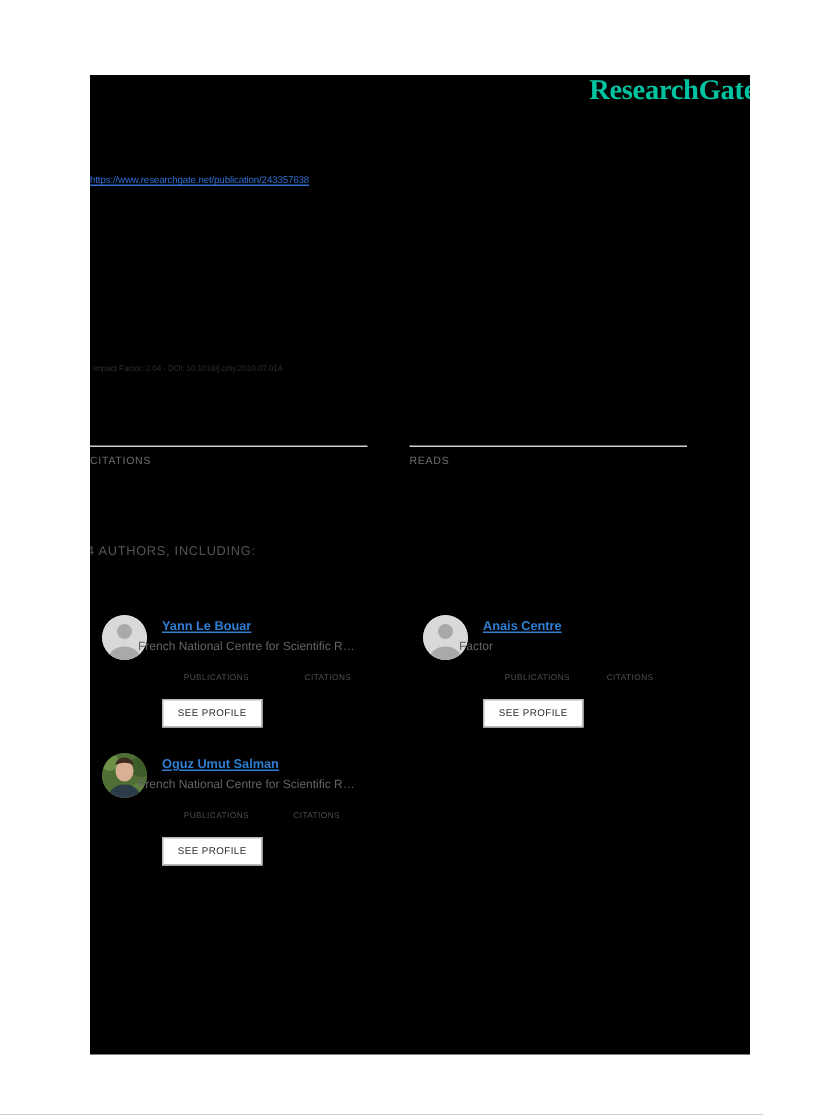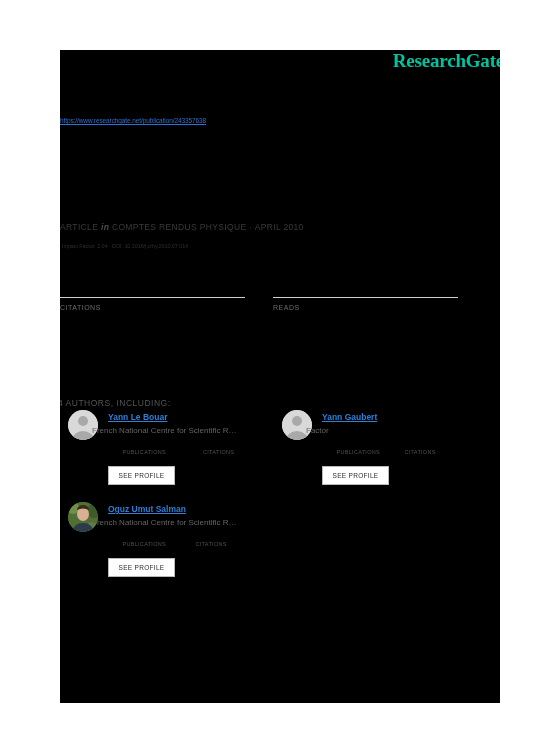--- a/index.html
+++ b/index.html
@@ -132,21 +132,20 @@
   }
 
   
   #authorsHeading {
     position: absolute;
     left: -2px;
     top: 312px;
     font-size: 8.5px;
     color: #565656;
     letter-spacing: 0.5px;
-    margin-top: 36px;
   }
 
   .author {
     position: absolute;
     width: 205px;
   }
   #author0 { left: 8px;  top: 360px; }
   #author1 { left: 222px; top: 360px; }
   #author2 { left: 8px;  top: 452px; }
 
@@ -240,25 +239,20 @@
   <div id="plate">
 
     <div id="logo">ResearchGate</div>
 
     <div id="seeDiscussions" class="invisible-text">See discussions, stats, and author profiles for this publication at:</div>
 
     <div id="paperTitle" class="invisible-text">Microstructures and mechanical behavior of nickel-based superalloys</div>
 
     <a id="url" href="#">https://www.researchgate.net/publication/243357638</a>
 
-    <div id="articleLine">
-      <span>ARTICLE</span>
-      <span class="ital">in</span>
-      <span>COMPTES RENDUS PHYSIQUE · APRIL 2010</span>
-    </div>
 
     <div id="impactLine">Impact Factor: 2.04 · DOI: 10.1016/j.crhy.2010.07.014</div>
 
     <div id="citationsCol" class="statcol">
       <div class="statnum">10</div>
       <div class="statrule"></div>
       <div class="statlabel">CITATIONS</div>
     </div>
 
     <div id="readsCol" class="statcol">
@@ -292,21 +286,21 @@
     </div>
 
     <div id="author1" class="author">
       <div class="avatar">
         <svg width="30" height="30" viewBox="0 0 30 30">
           <circle cx="15" cy="15" r="15" fill="#d9d9d9"></circle>
           <circle cx="15" cy="11" r="5" fill="#a9a9a9"></circle>
           <path d="M4 30 a11 9 0 0 1 22 0 z" fill="#a9a9a9"></path>
         </svg>
       </div>
-      <div class="name">Yann Gaubert</div>
+      <div class="name">Anais Centre</div>
       <div class="affil">Factor</div>
       <div class="stats">
         <span class="statcell">
           <span class="num">12</span>
           <span class="lbl">PUBLICATIONS</span>
         </span><span class="statcell">
           <span class="num">84</span>
           <span class="lbl">CITATIONS</span>
         </span>
       </div>

